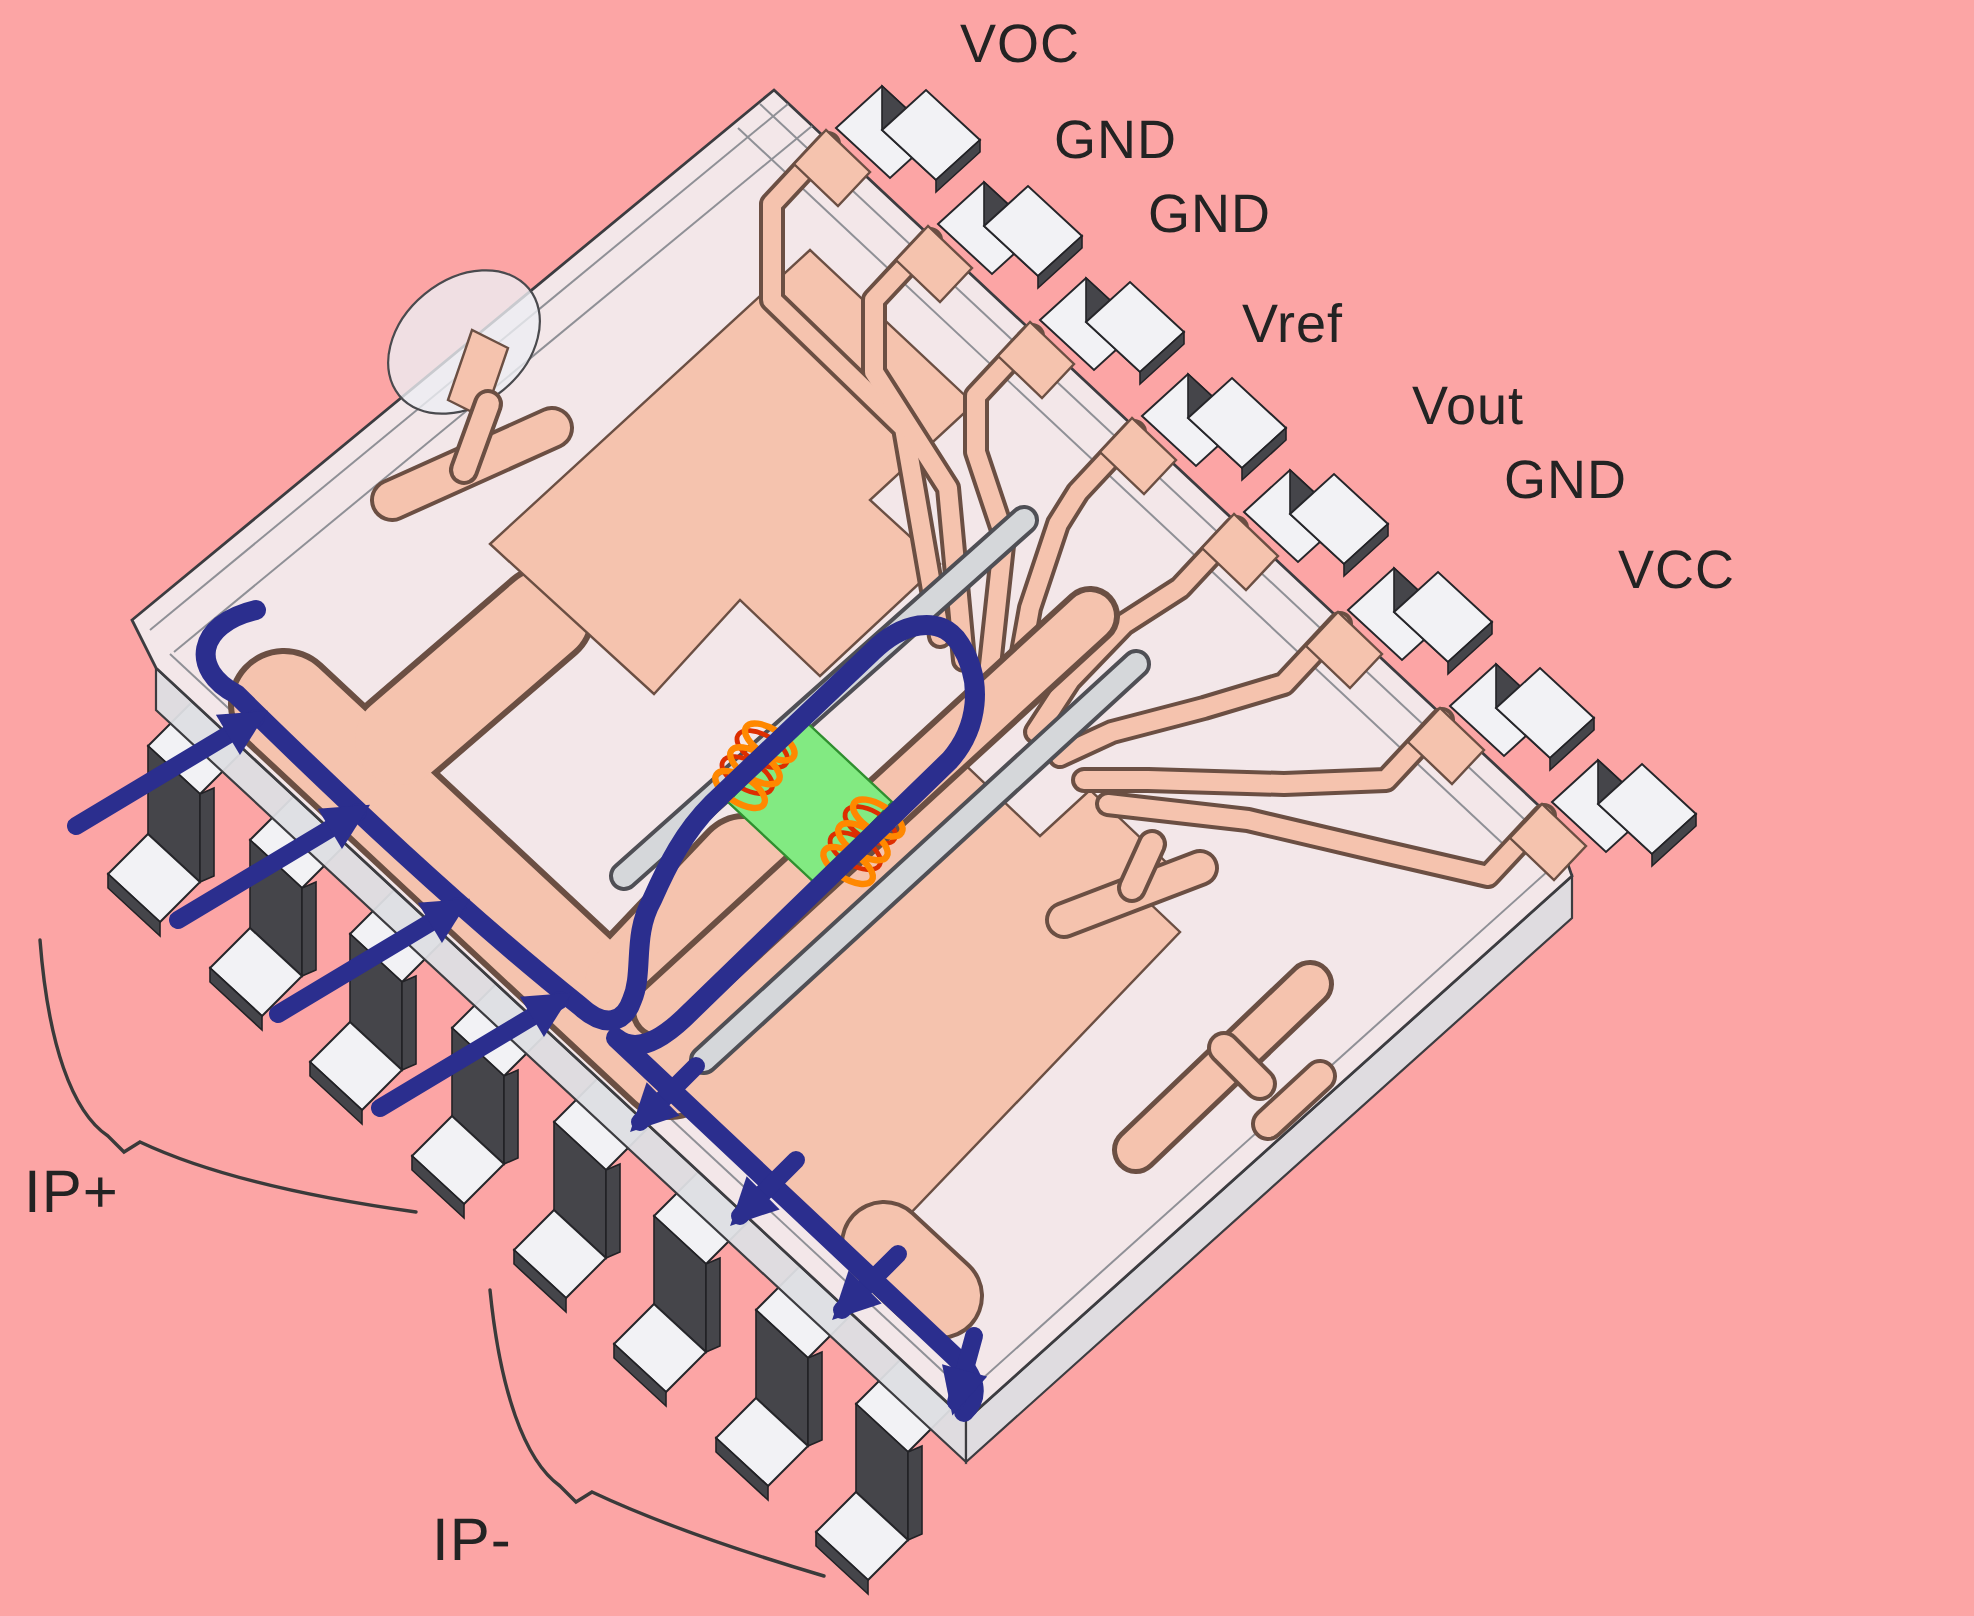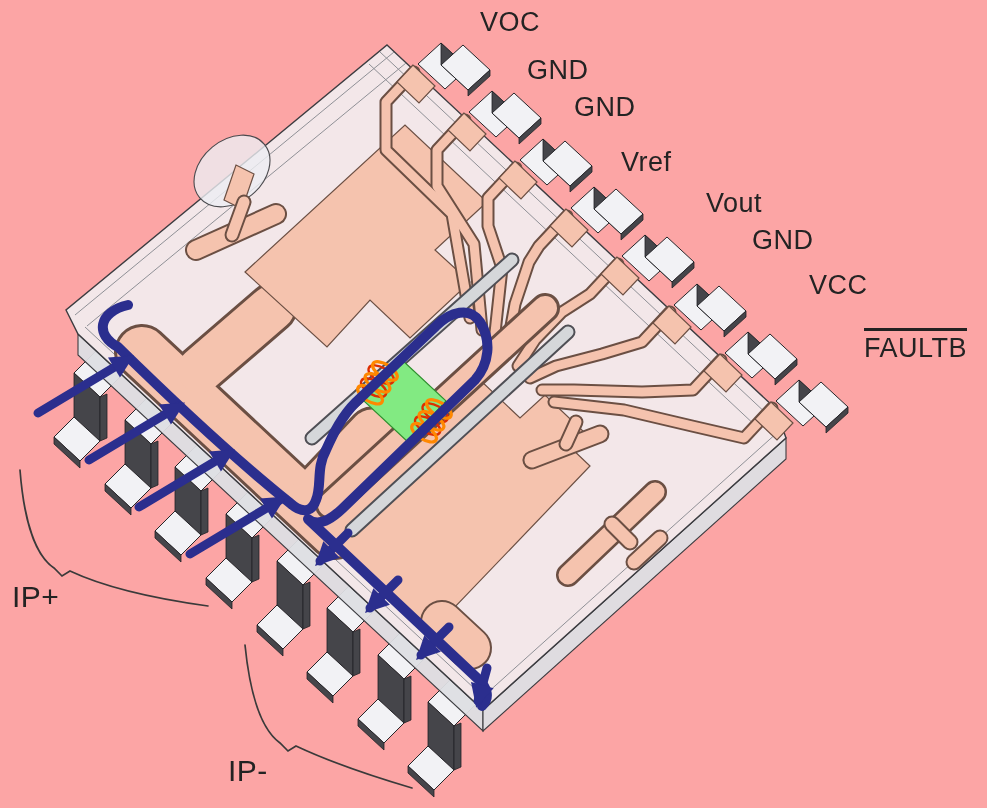--- a/index.html
+++ b/index.html
@@ -209,16 +209,15 @@
   <path class="brace" d="M245,645 C250,695 262,730 280,743 L288,751 L296,746 C330,762 368,775 412,788"></path>
 </svg>
 
 <div class="lbl" style="left:480px;top:8px">VOC</div>
 <div class="lbl" style="left:527px;top:56px">GND</div>
 <div class="lbl" style="left:574px;top:93px">GND</div>
 <div class="lbl" style="left:621px;top:148px">Vref</div>
 <div class="lbl" style="left:706px;top:189px">Vout</div>
 <div class="lbl" style="left:752px;top:226px">GND</div>
 <div class="lbl" style="left:809px;top:271px">VCC</div>
-<div class="lbl" style="left:864px;top:328px"><span class="overline">FAULTB</span></div>
 <div class="lbl lbl-big" style="left:12px;top:580px">IP+</div>
-<div class="lbl lbl-big" style="left:228px;top:754px">IP-</div>
+<div class="lbl lbl-big" style="left:216px;top:754px">IP-</div>
 </div>
 
 </body></html>

